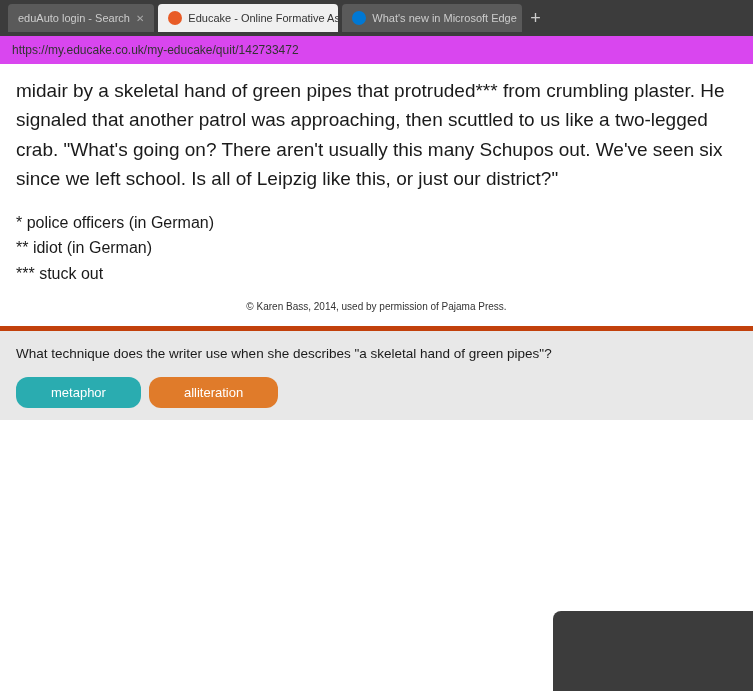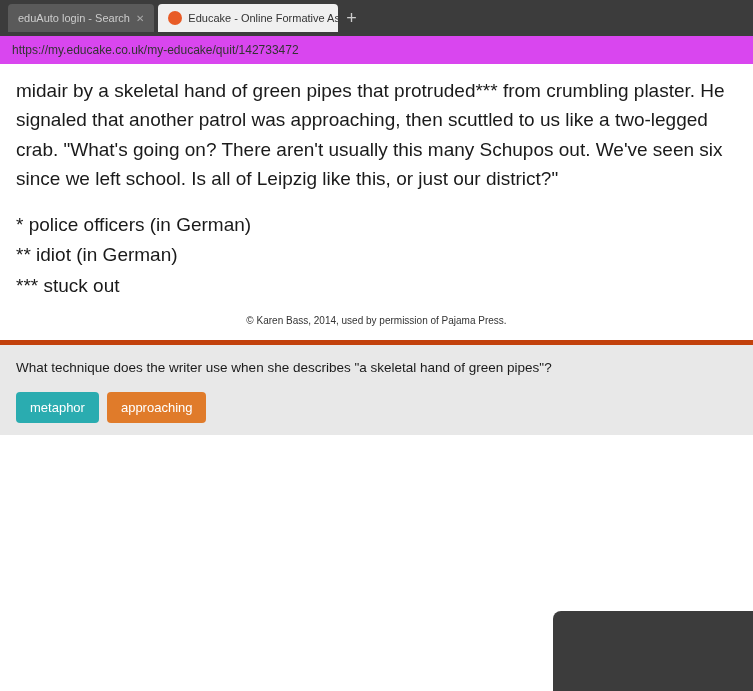--- a/index.html
+++ b/index.html
@@ -87,21 +87,21 @@
       color: #1a1a1a;
       line-height: 1.55;
       margin-bottom: 16px;
     }
 
     .footnotes {
       margin-bottom: 14px;
     }
 
     .footnote-item {
-      font-size: 19px;
+      font-size: 16px;
       color: #1a1a1a;
       line-height: 1.6;
     }
 
     .copyright {
       font-size: 10px;
       color: #333;
       margin-bottom: 0;
       padding-bottom: 14px;
       text-align: center;
@@ -121,23 +121,23 @@
       line-height: 1.4;
     }
 
     .answer-buttons {
       display: flex;
       gap: 8px;
       align-items: center;
     }
 
     .answer-btn {
-      padding: 8px 14px;
+      padding: 8px 35px;
       border: none;
-      border-radius: 4px;
+      border-radius: 12px;
       font-size: 13px;
       font-weight: 500;
       cursor: pointer;
       color: white;
     }
 
     .btn-teal {
       background: #2aacb0;
     }
 
@@ -174,20 +174,25 @@
     <span>eduAuto login - Search</span>
     <span class="tab-close">✕</span>
   </div>
 
   <div class="tab tab-active">
     <div class="tab-favicon" style="background:#e85b26;"></div>
     <span>Educake - Online Formative Asse...</span>
 
   </div>
 
+  <div class="tab tab-inactive">
+    <div class="tab-favicon" style="background:#0078d4;"></div>
+    <span>What's new in Microsoft Edge</span>
+
+  </div>
 
   <div style="color:#ccc; font-size:18px; margin-left:4px; cursor:pointer;">+</div>
 </div>
 
 <div class="address-bar-row">
   <span>https://my.educake.co.uk/my-educake/quit/142733472</span>
 </div>
 
 <div class="browser-content">
   <div class="page-content">
@@ -209,18 +214,18 @@
       </div>
     </div>
 
     <div class="copyright">© Karen Bass, 2014, used by permission of Pajama Press.</div>
   </div>
 
   <div class="question-section">
     <div class="question-text">What technique does the writer use when she describes "a skeletal hand of green pipes"?</div>
     <div class="answer-buttons">
       <button class="answer-btn btn-teal">metaphor</button>
-      <button class="answer-btn btn-orange">approaching</button>
+      <button class="answer-btn btn-orange">alliteration</button>
     </div>
   </div>
 
   <div class="dark-overlay"></div>
 </div>
 
 </body></html>

